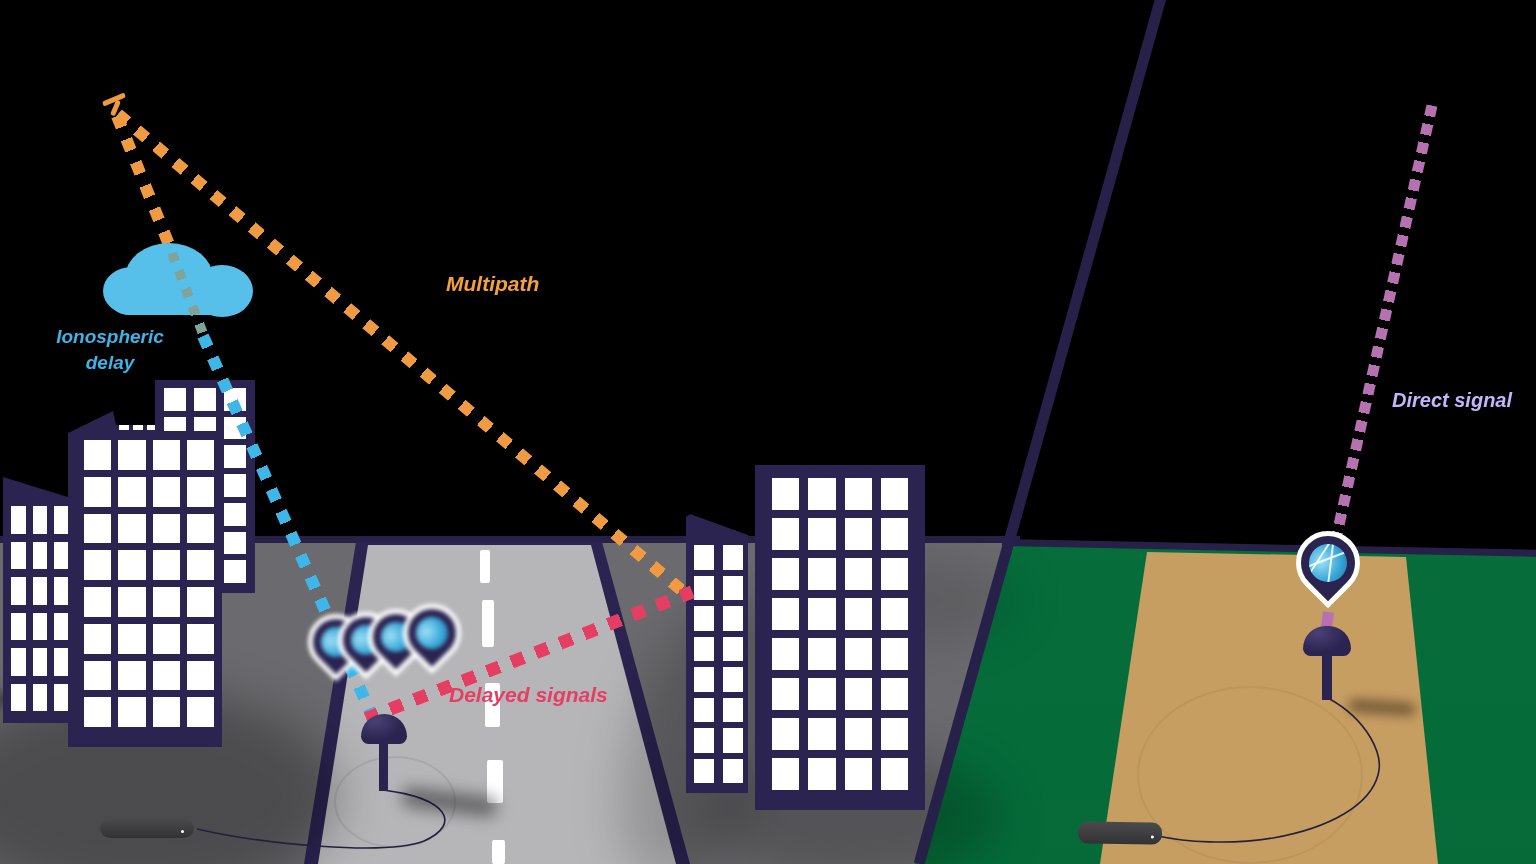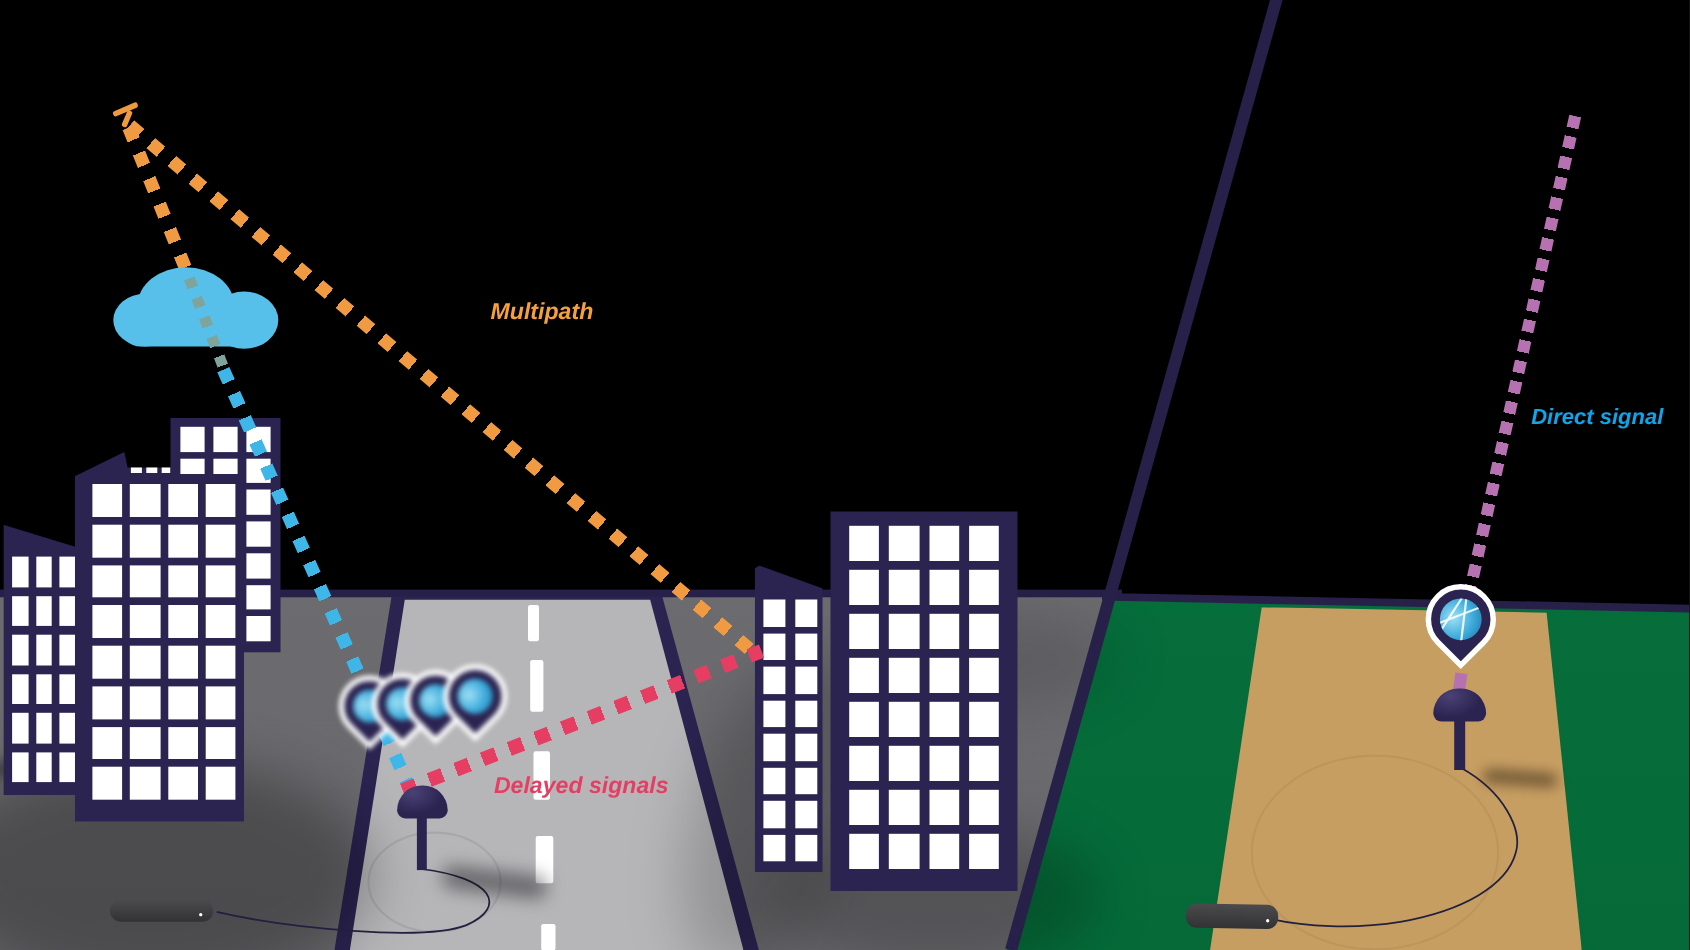--- a/index.html
+++ b/index.html
@@ -64,22 +64,22 @@
   .sig-pink{height:13px;background:repeating-linear-gradient(90deg,#e63e63 0 13px,transparent 13px 26px);}
   .sig-mauve{height:11px;background:repeating-linear-gradient(90deg,#b671b0 0 11px,transparent 11px 19px);}
 
   
   .cloud-part{position:absolute;background:#56c0ea;border-radius:50%;}
 
   
   .lbl{position:absolute;font-weight:bold;white-space:nowrap;font-style:italic;}
   #lbl-iono{left:34px;top:324px;width:152px;text-align:center;color:#3db4e8;font-size:19px;line-height:26px;}
   #lbl-multipath{left:446px;top:272px;color:#f5a03c;font-size:21px;}
-  #lbl-delayed{left:449px;top:703px;color:#e63e63;font-size:21px;}
-  #lbl-direct{left:1392px;top:368px;color:#0ea5e9;font-size:20px;}
+  #lbl-delayed{left:449px;top:683px;color:#e63e63;font-size:21px;}
+  #lbl-direct{left:1392px;top:389px;color:#c4b5fd;font-size:20px;}
 
   
   .pin{position:absolute;width:56px;height:56px;background:#2b2350;border:5px solid #fff;
     border-radius:50% 50% 50% 0;transform:rotate(-45deg);box-sizing:border-box;}
   .pin-core{position:absolute;inset:8px;border-radius:50%;overflow:hidden;
     background:radial-gradient(circle at 40% 35%,#9fe0f5,#3aa9da 55%,#1b6f9f);}
   .pin-core .meridian{position:absolute;background:rgba(255,255,255,0.85);height:1.5px;width:150%;left:-25%;}
   #pin-cluster{left:308px;top:604px;width:168px;height:110px;filter:blur(2.3px);}
   #pin-right{left:1296px;top:531px;width:64px;height:64px;}
 
@@ -319,17 +319,21 @@
   <div class="pin" id="pin-right">
     <div class="pin-core">
       <div class="meridian" style="top:38%;transform:rotate(24deg);"></div>
       <div class="meridian" style="top:55%;transform:rotate(-38deg);"></div>
       <div class="meridian" style="top:20%;transform:rotate(-12deg);"></div>
     </div>
   </div>
 
   <div class="abs scene-divider"></div>
 
+  <div class="lbl" id="lbl-iono">
+    <div>Ionospheric</div>
+    <div>delay</div>
+  </div>
   <div class="lbl" id="lbl-multipath">Multipath</div>
   <div class="lbl" id="lbl-delayed">Delayed signals</div>
   <div class="lbl" id="lbl-direct">Direct signal</div>
 
 </div>
 
 </body></html>

